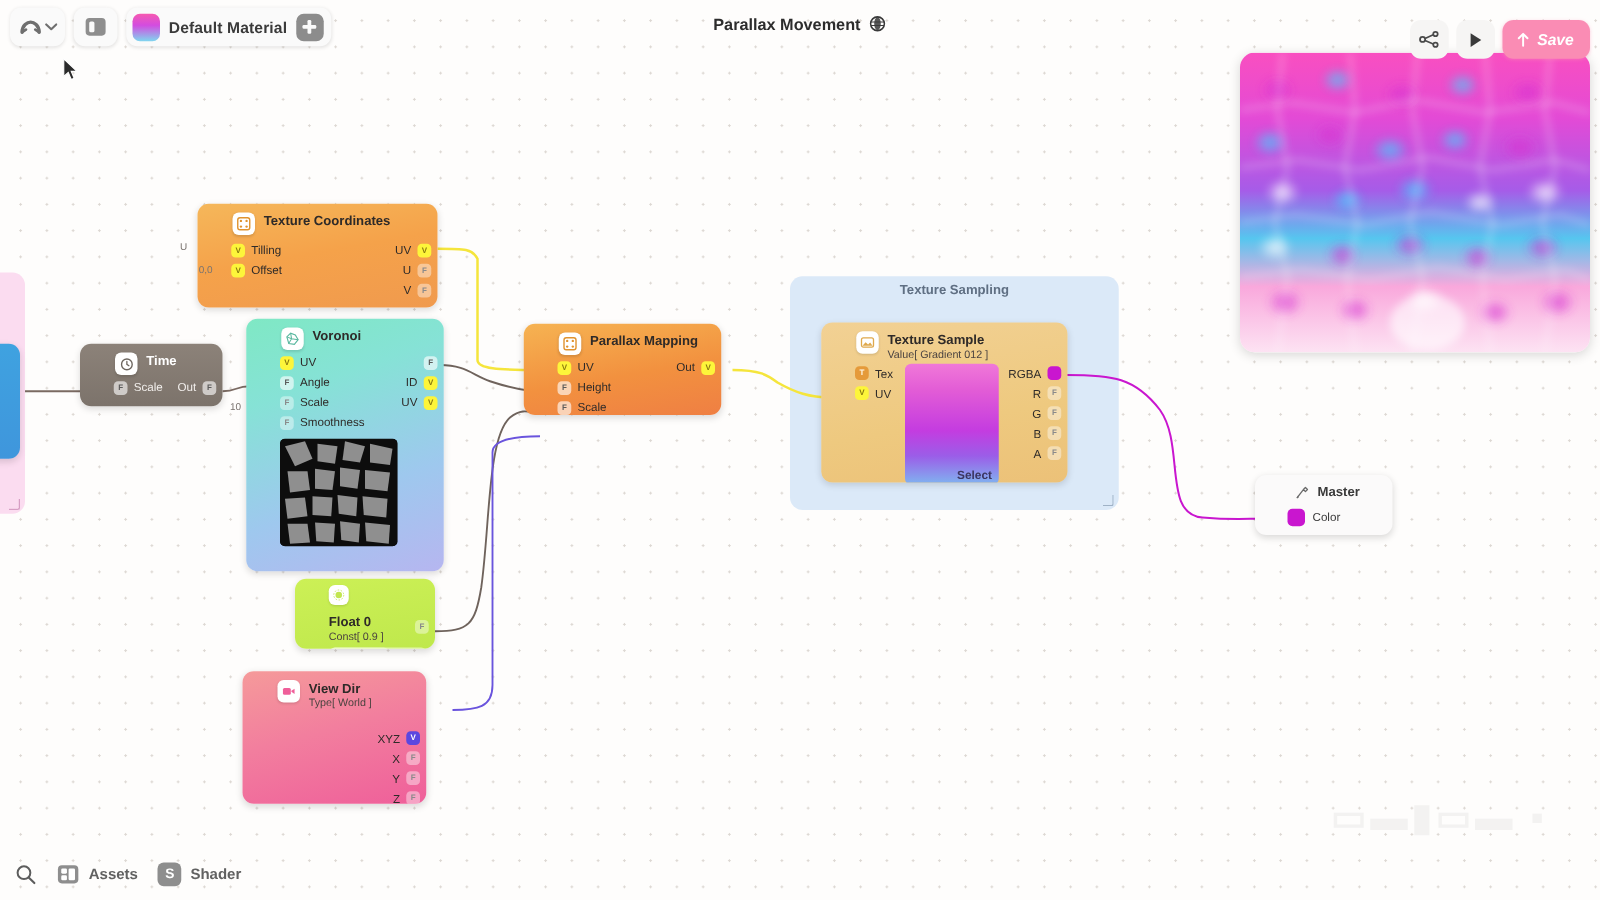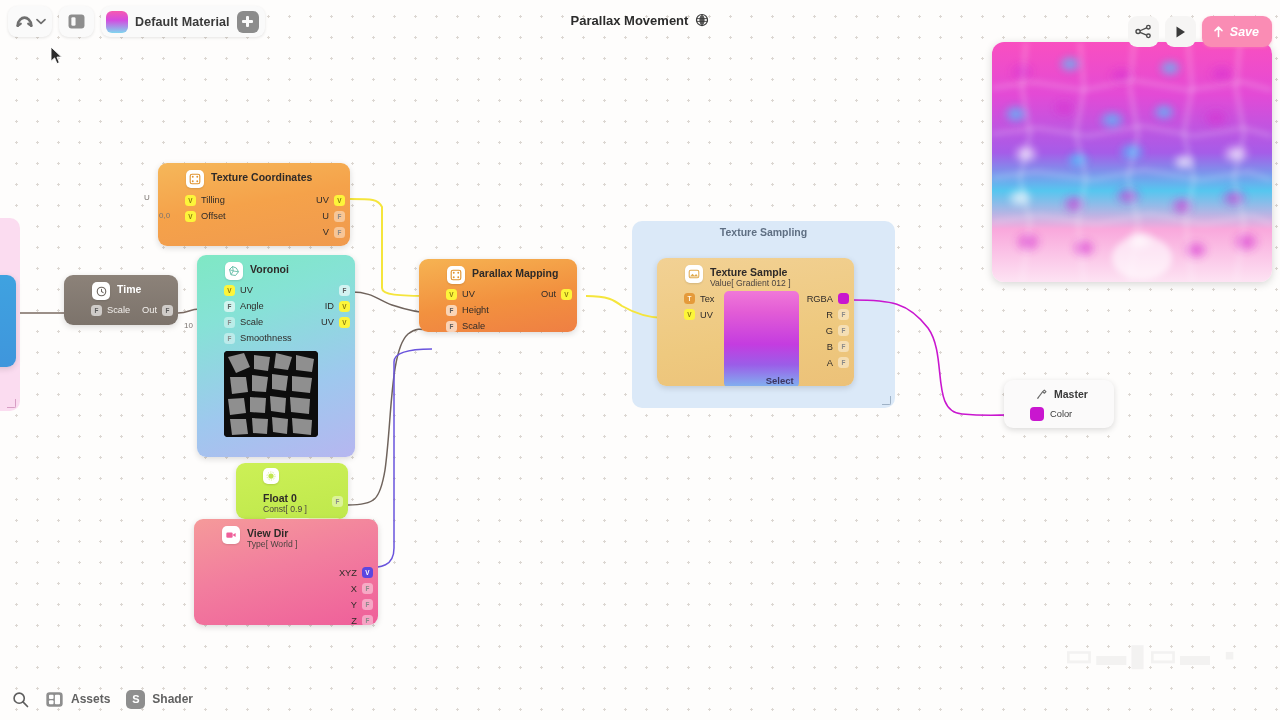--- a/index.html
+++ b/index.html
@@ -422,21 +422,21 @@
     </div>
     <div class="slider" style="margin-top:2px;text-align:center;">
       <div class="slider-fill"></div>
       <span class="slider-val">0.9</span>
     </div>
     <div style="position:absolute; right:5px; top:33px;">
       <span class="pin pin-f-dim">F</span>
     </div>
   </div>
 
-  <div class="node" style="left:194px; top:519px; width:184px; height:106px; background:linear-gradient(165deg,#f59a9a 0%,#f27e9e 45%,#ef5f9a 100%); z-index:14;">
+  <div class="node" style="left:194px; top:537px; width:147px; height:106px; background:linear-gradient(165deg,#f59a9a 0%,#f27e9e 45%,#ef5f9a 100%); z-index:14;">
     <div class="node-head">
       <span class="node-ico">
         <svg width="12" height="12" viewBox="0 0 16 16">
             <rect x="1.8" y="4.6" width="8.4" height="7" rx="1.6" fill="#ef5f9a"></rect>
             <path d="M10.8 7.4 L14.2 5.2 V10.8 L10.8 8.6 Z" fill="#ef5f9a"></path>
           </svg>
       </span>
       <div class="node-titles">
         <div class="node-title">View Dir</div>
         <div class="node-sub">Type[ World ]</div>

